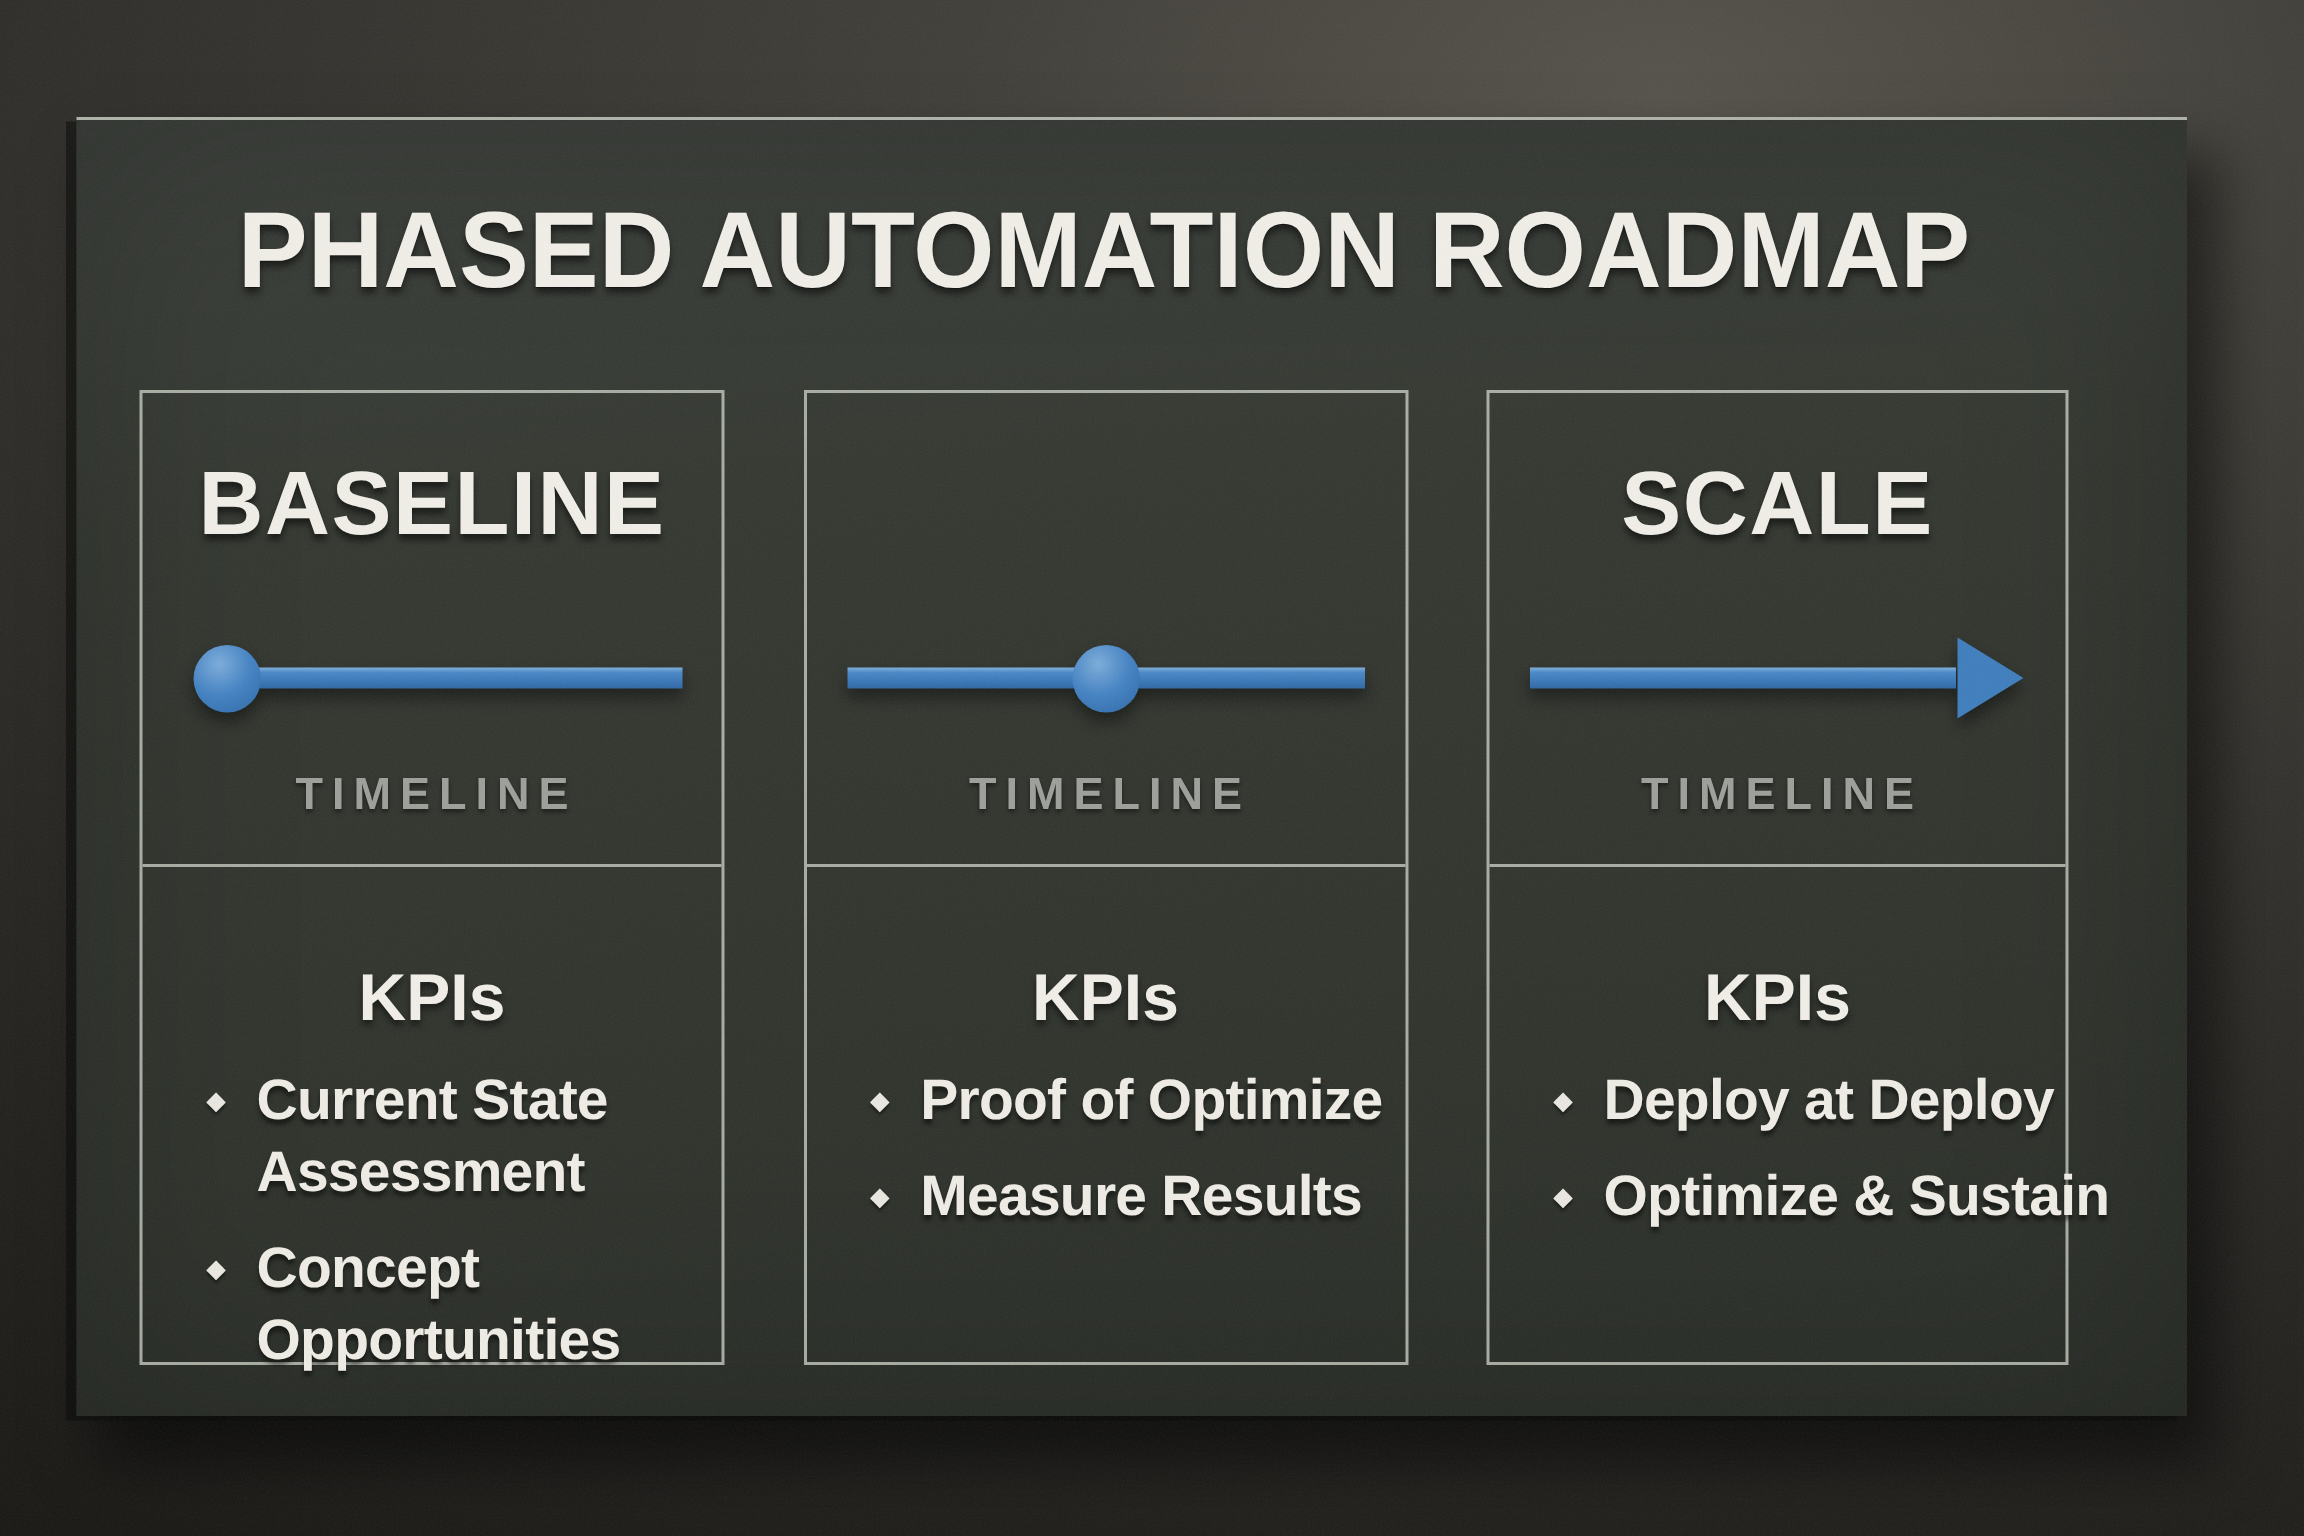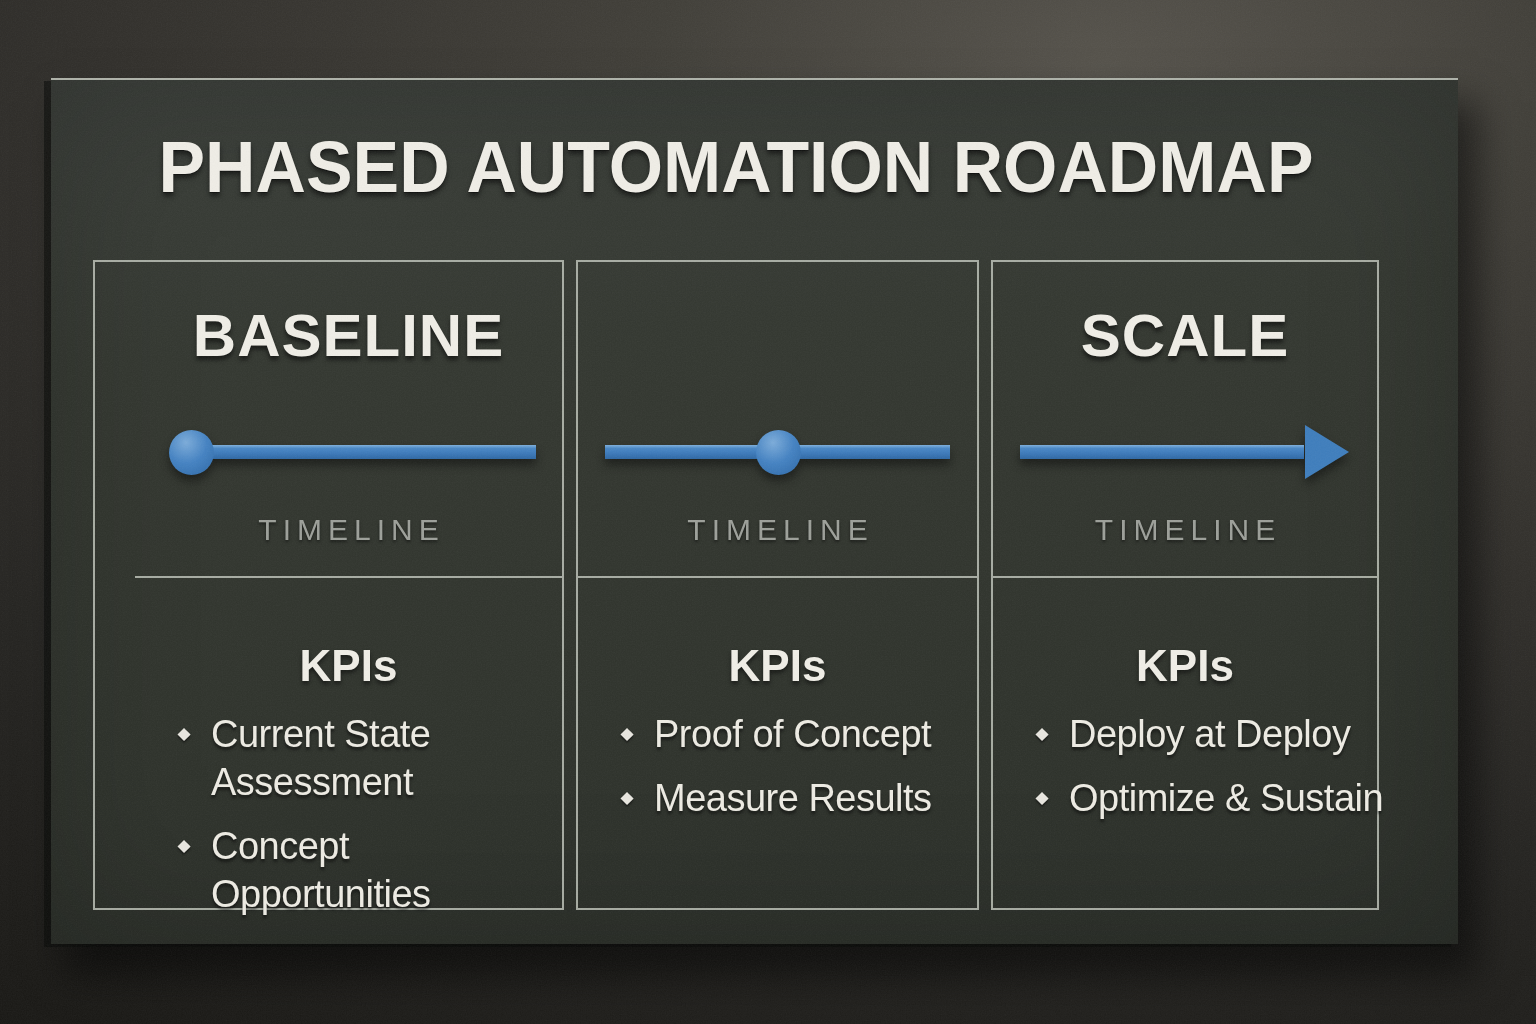--- a/index.html
+++ b/index.html
@@ -38,21 +38,21 @@
   }
   .columns{
     position:absolute; left:42px; top:180px; width:1286px; height:650px;
     display:flex; justify-content:space-between;
   }
   .phase{
     position:relative; height:650px;
     border:2px solid rgba(198,202,192,.8);
     display:flex; flex-direction:column;
   }
-  .phase-0{ width:471px;padding-left:40px; }
+  .phase-0{ width:390px; }
   .phase-1{ width:403px; }
   .phase-2{ width:388px; }
 
   .phase-top{
     position:relative; height:316px; flex:0 0 auto;
     border-bottom:2px solid rgba(198,202,192,.8);
   }
   .phase-name{
     margin-top:44px; text-align:center;
     font-size:60px; font-weight:bold; letter-spacing:1px; line-height:1;
@@ -78,21 +78,21 @@
   .phase-1 .tl-dot{ left:calc(50% - 22px); }
   .tl-arrowhead{
     position:absolute; right:28px; top:-27px; width:0; height:0;
     border-top:27px solid transparent;
     border-bottom:27px solid transparent;
     border-left:44px solid #3f7ebd;
   }
   .tl-label{
     position:absolute; left:0; right:0; top:248px; height:40px;
     text-align:center; line-height:40px;
-    font-size:30px; font-weight:normal; letter-spacing:6px; text-indent:6px;
+    font-size:30px; font-weight:bold; letter-spacing:6px; text-indent:6px;
     color:#9da09a;
     text-shadow:0 2px 3px rgba(0,0,0,.5);
   }
 
   .phase-kpis{ position:relative; flex:1 1 auto; padding-top:42px; }
   .kpis-title{
     text-align:center;
     font-size:44px; font-weight:bold; line-height:52px;
     color:#f0eee7;
     text-shadow:0 3px 4px rgba(0,0,0,.55);
@@ -104,21 +104,21 @@
   .kpi-list li{
     display:flex; align-items:flex-start; margin-bottom:16px;
   }
   .bullet{
     flex:0 0 26px; width:26px; text-align:center;
     font-size:17px; line-height:48px; color:#e9e7e0;
     text-shadow:0 2px 2px rgba(0,0,0,.5);
   }
   .kpi-text{
     margin-left:14px;
-    font-size:38px; font-weight:normal; line-height:48px; letter-spacing:-0.5px;
+    font-size:38px; font-weight:bold; line-height:48px; letter-spacing:-0.5px;
     color:#eeece4;
     text-shadow:0 3px 3px rgba(0,0,0,.55);
   }
   .phase-1 .kpi-text, .phase-2 .kpi-text{ white-space:nowrap; }
 </style>
 </head>
 <body>
 
 <div class="stage">
 
@@ -158,21 +158,21 @@
             <span class="tl-bar"></span>
             <span class="tl-dot"></span>
           </div>
           <div class="tl-label">TIMELINE</div>
         </div>
         <div class="phase-kpis">
           <h3 class="kpis-title">KPIs</h3>
           <ul class="kpi-list">
             <li>
               <span class="bullet">◆</span>
-              <span class="kpi-text">Proof of Concept</span>
+              <span class="kpi-text">Proof of Optimize</span>
             </li>
             <li>
               <span class="bullet">◆</span>
               <span class="kpi-text">Measure Results</span>
             </li>
           </ul>
         </div>
       </section>
 
       <section class="phase phase-2">

